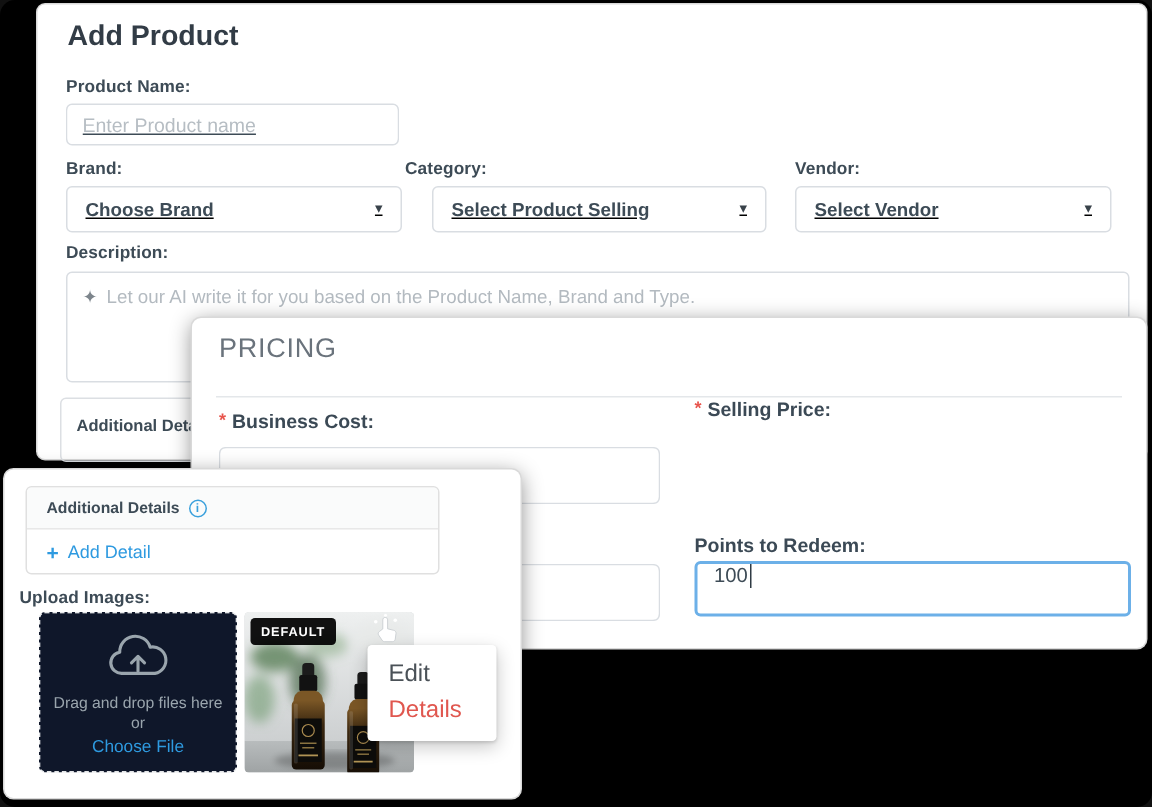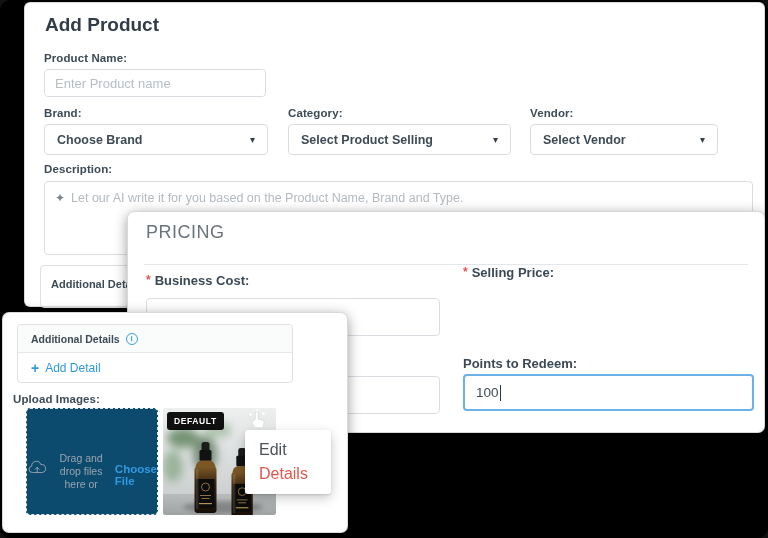--- a/index.html
+++ b/index.html
@@ -18,20 +18,21 @@
   #card-front  { left:3px;   top:313px; width:344px; height:219px; z-index:20; }
 
   .abs { position:absolute; }
   .lbl { font-size:11.5px; font-weight:bold; color:#3d4b56; letter-spacing:.1px; }
   .lbl-lg { font-size:13px; font-weight:bold; color:#3b4955; }
   .req { color:#e8554d; font-size:12px; margin-right:4px; vertical-align:top; }
 
   .input, .dd {
     background:#fff; border:1px solid #d9dde2; border-radius:4px;
     font-family:"Liberation Sans", sans-serif;
+    text-decoration:underline;
   }
   input.input { padding:0 10px; font-size:13px; color:#3d4b56; width:100%; height:100%; outline:none; }
   input.input::placeholder { color:#b6bdc3; font-weight:400; }
 
   .dd { display:flex; align-items:center; justify-content:space-between;
         padding:0 12px; cursor:pointer; }
   .dd .dd-text { font-size:12.5px; font-weight:bold; color:#3d4b56; }
   .dd .arrow { font-size:10px; color:#39424a; line-height:1; }
 
   
@@ -48,21 +49,21 @@
     border:1px solid #dcdfe3; border-radius:4px; padding:12px 0 0 10px;
     font-size:11px; font-weight:bold; color:#3d4b56;
   }
 
   
   #pricing-title { left:18px; top:10px; font-size:18px; color:#6a737c; font-weight:500; letter-spacing:.5px; }
   #pricing-divider { left:16px; top:52px; width:604px; height:1px; background:#e4e7ea; }
   #points-input {
     left:335px; top:162px; width:291px; height:37px;
     border:2px solid #6cb0e8; border-radius:4px; background:#fff;
-    display:flex; align-items:center; padding:0 11px;
+    display:flex; align-items:flex-start; padding:0 11px;
     font-size:13.5px; color:#3d4b56;
   }
   #points-input .caret { display:inline-block; width:1px; height:16px; background:#2f3b44; margin-left:1px; }
 
   
   #subcard {
     left:14px; top:11px; width:276px; height:59px;
     border:1px solid #e0e0e0; border-radius:4px; overflow:hidden;
   }
   #subcard .head {
@@ -74,26 +75,26 @@
     width:12px; height:12px; border:1px solid #3aa0dc; border-radius:50%;
     color:#3aa0dc; font-size:8px; font-weight:bold; line-height:10px;
     text-align:center; display:inline-block; cursor:pointer; font-style:normal;
   }
   #add-detail { display:flex; align-items:center; gap:6px; padding:8px 0 0 13px; cursor:pointer; }
   #add-detail .plus { color:#2e9ae0; font-size:14px; font-weight:bold; line-height:12px; }
   #add-detail .t { color:#2e9ae0; font-size:12px;text-align:right; }
   #upload-label { left:10px; top:80px; }
   #dropzone {
     left:23px; top:95px; width:132px; height:107px;
-    background:#0c4a6e; border:1px dashed #e4e6e8; border-radius:4px;
-    display:flex; flex-direction:row; align-items:center; padding-top:13px;
+    background:#0f172a; border:1px dashed #e4e6e8; border-radius:4px;
+    display:flex; flex-direction:column; align-items:center; padding-top:13px;
     cursor:pointer;
   }
   #dropzone .dz-text { margin-top:7px; font-size:10.5px; color:#9aa5ad; text-align:center; line-height:13px; padding:0 6px; }
-  #dropzone .dz-link { margin-top:13px; font-size:11.5px; color:#2e9ae0; font-weight:bold; cursor:pointer; }
+  #dropzone .dz-link { margin-top:3px; font-size:11.5px; color:#2e9ae0; font-weight:normal; cursor:pointer; }
   #thumb {
     left:160px; top:95px; width:113px; height:107px;
     border-radius:3px; overflow:hidden; cursor:pointer; background:#d7dadb;
   }
   #thumb svg { display:block; }
   #badge {
     position:absolute; left:4px; top:4px; background:rgba(0,0,0,.93); color:#fff;
     font-size:8.5px; font-weight:bold; letter-spacing:.6px;
     padding:4px 7px; border-radius:3px; z-index:2;
   }
@@ -122,28 +123,28 @@
     <div class="abs input" style="left:19px; top:66px; width:222px; height:28px;">
       <input class="input" style="border: none;" type="text" placeholder="Enter Product name">
     </div>
 
     <div class="abs lbl" style="left:19px; top:104px;">Brand:</div>
     <div class="abs dd" style="left:19px; top:121px; width:224px; height:31px;">
       <span class="dd-text">Choose Brand</span>
       <span class="arrow">▾</span>
     </div>
 
-    <div class="abs lbl" style="left:263px; top:104px;">Category:</div>
+    <div class="abs lbl" style="left:245px; top:104px;">Category:</div>
     <div class="abs dd" style="left:263px; top:121px; width:223px; height:31px;">
       <span class="dd-text">Select Product Selling</span>
       <span class="arrow">▾</span>
     </div>
 
     <div class="abs lbl" style="left:505px; top:104px;">Vendor:</div>
-    <div class="abs dd" style="left:505px; top:121px; width:188px; height:31px;">
+    <div class="abs dd" style="left:505px; top:121px; width:211px; height:31px;">
       <span class="dd-text">Select Vendor</span>
       <span class="arrow">▾</span>
     </div>
 
     <div class="abs lbl" style="left:19px; top:160px;">Description:</div>
     <div id="desc-box" class="abs">
       <span class="sparkle">✦</span>
       <span class="ph">Let our AI write it for you based on the Product Name, Brand and Type.</span>
     </div>
 

